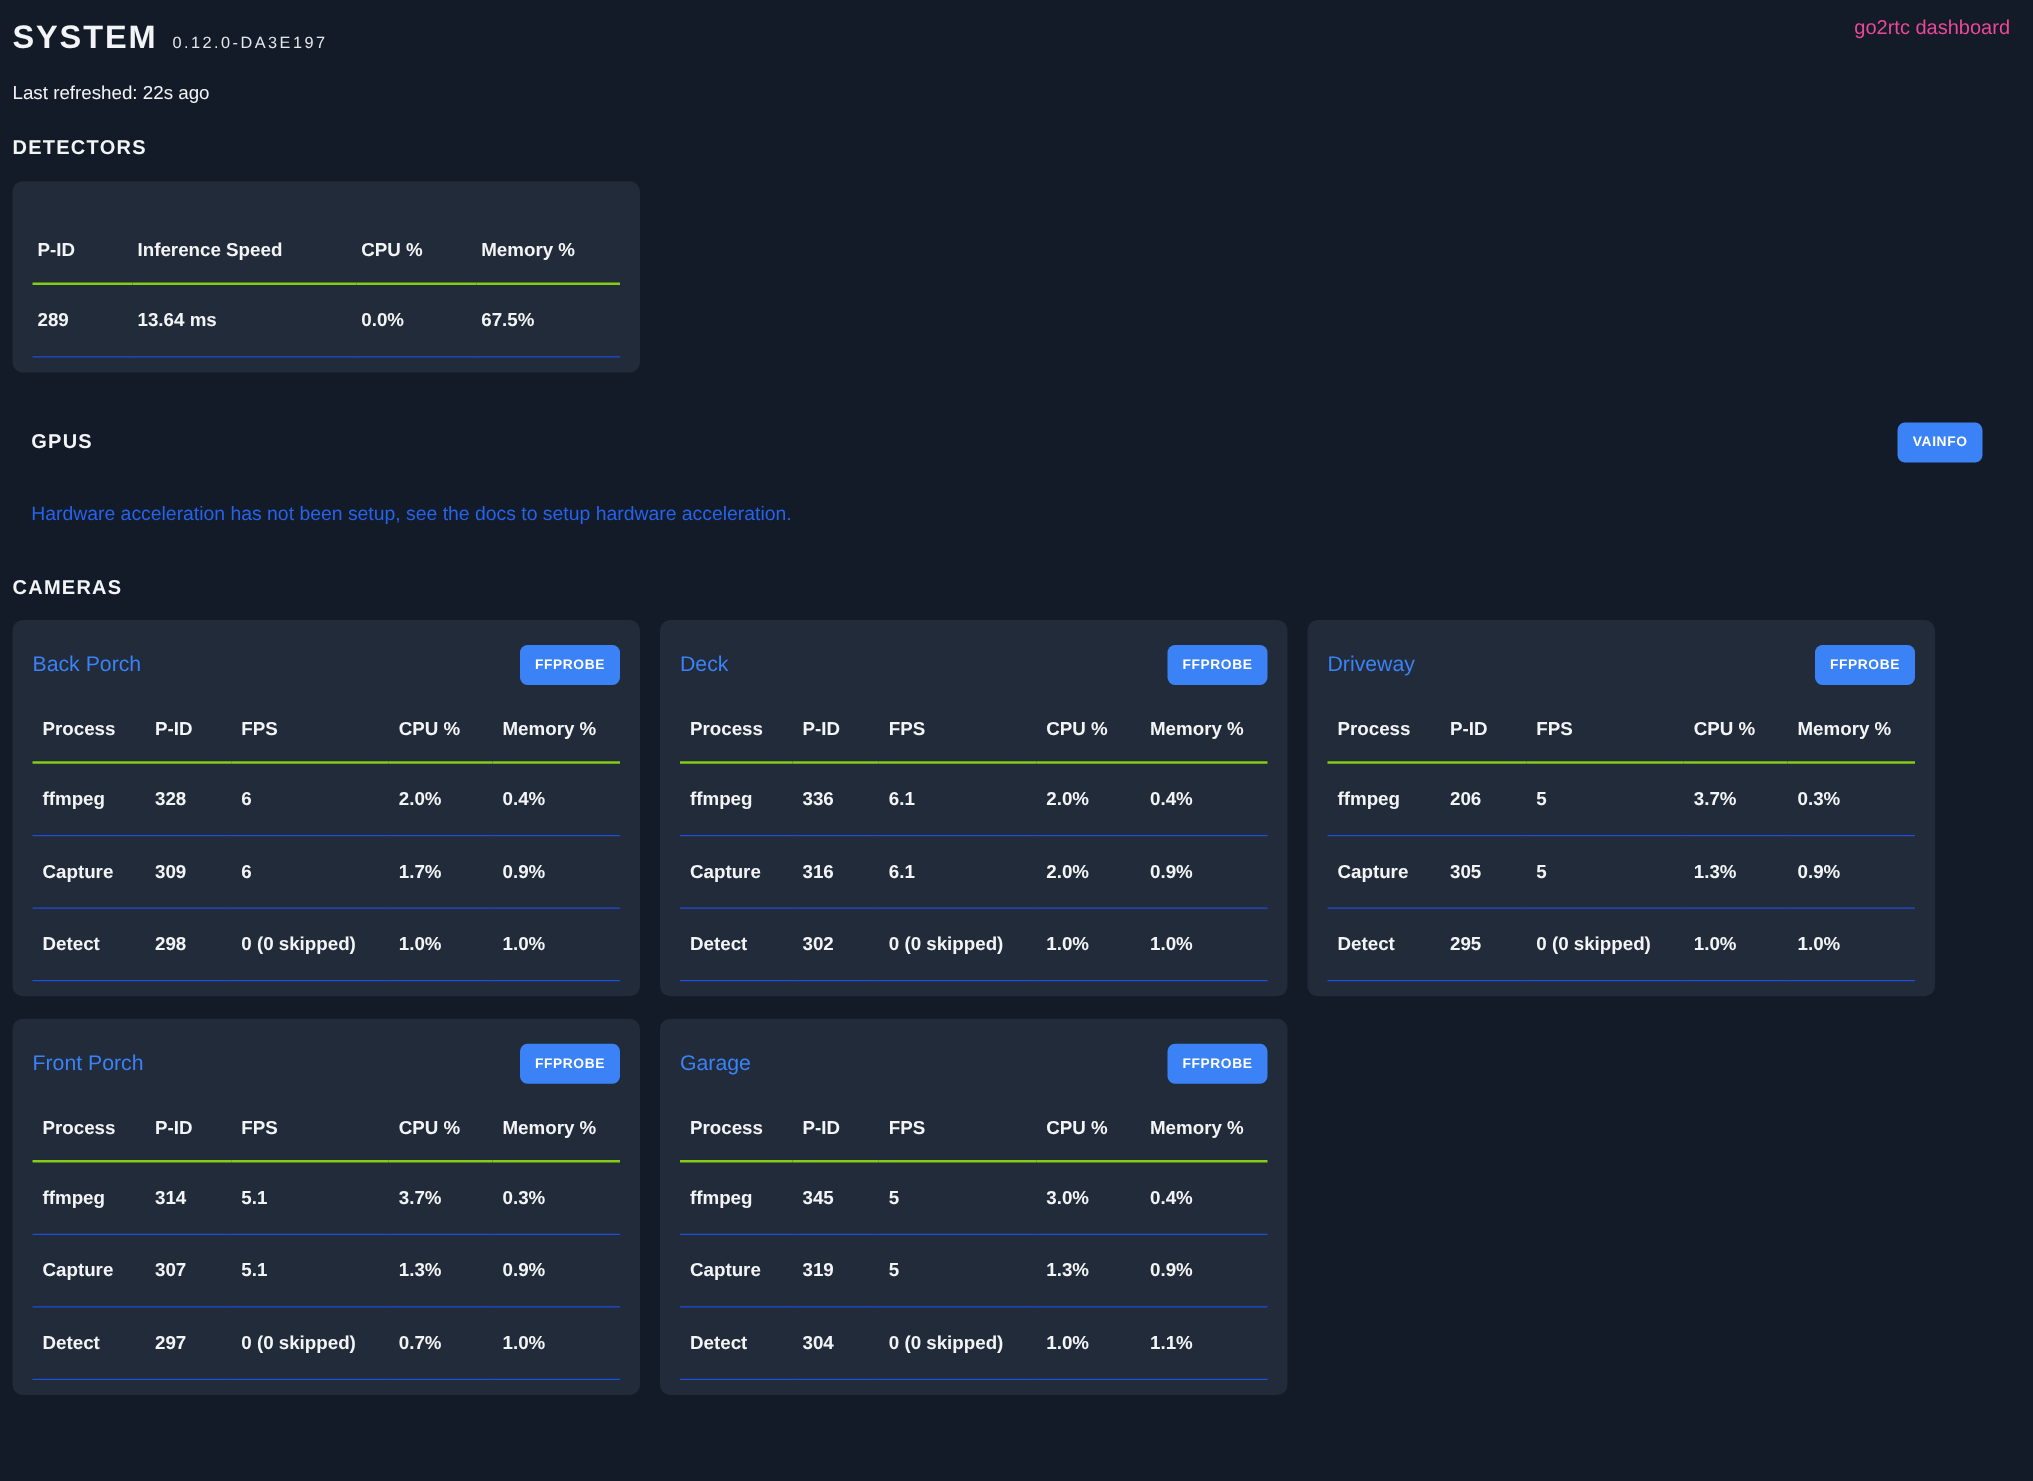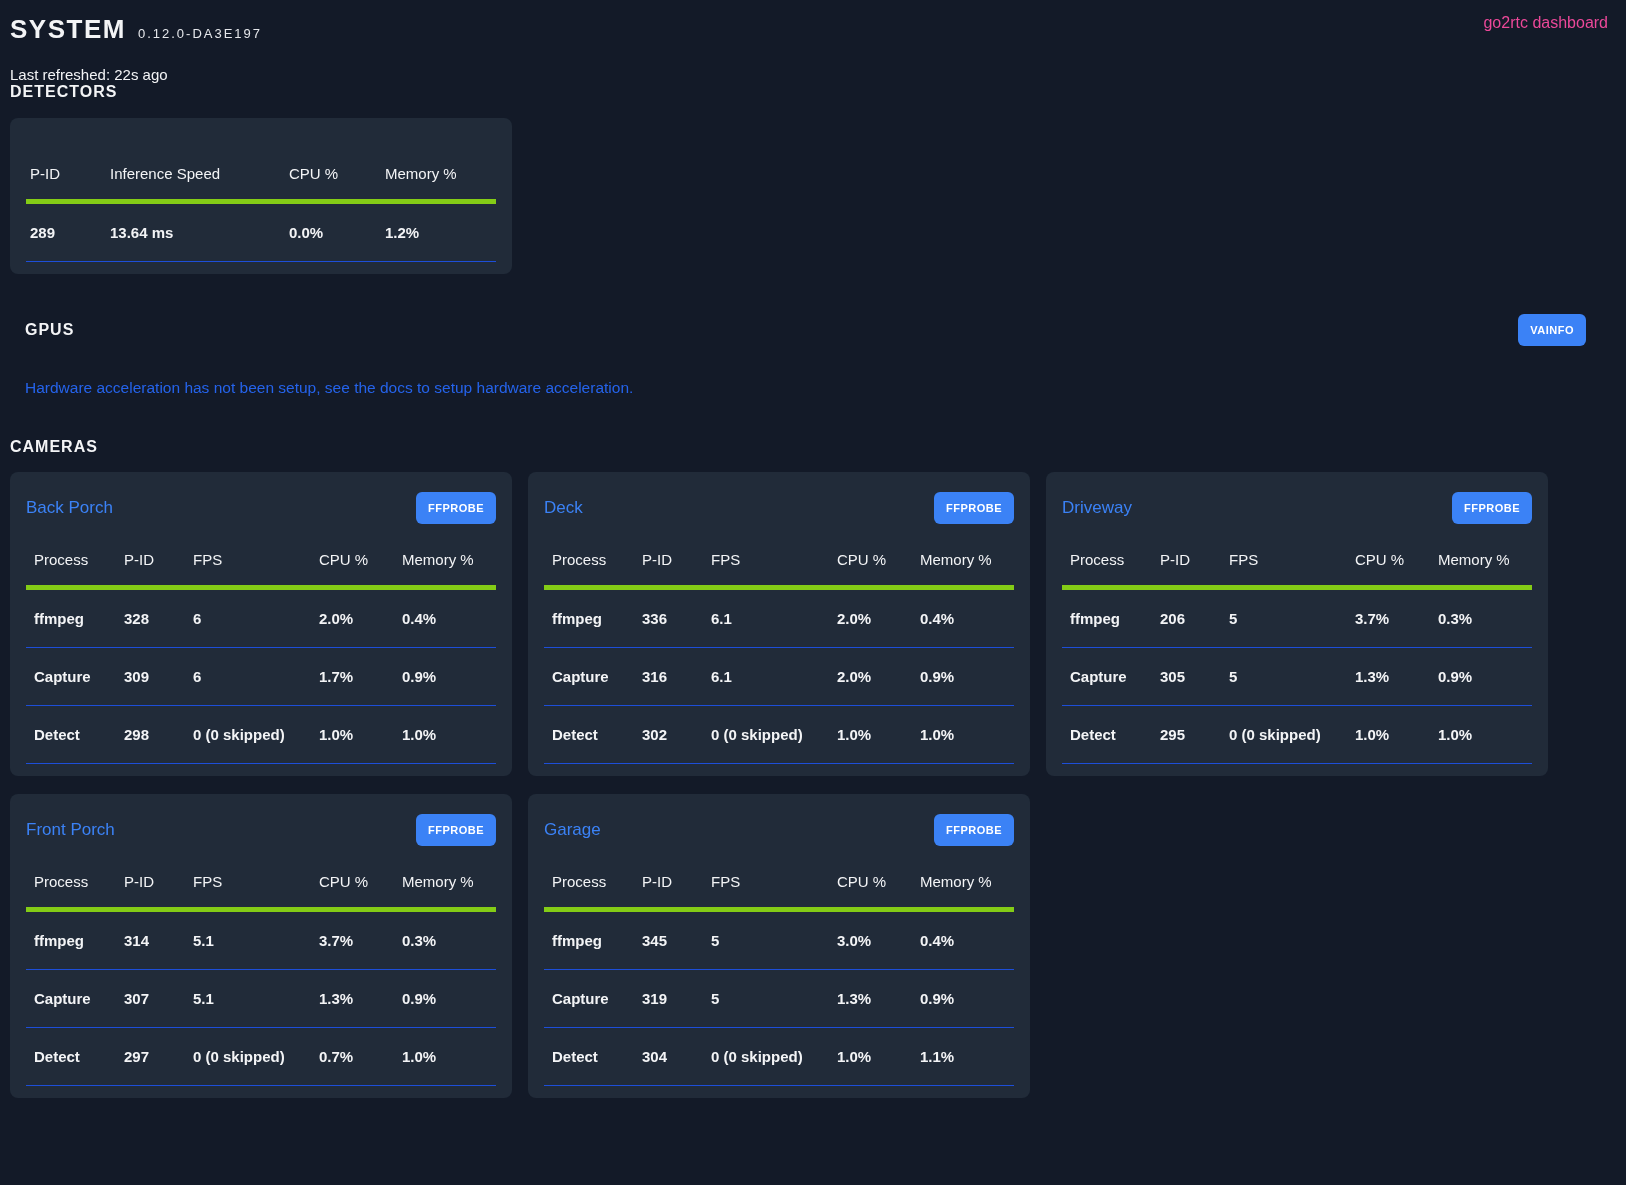--- a/index.html
+++ b/index.html
@@ -13,42 +13,42 @@
   }
   
   .topbar { display: flex; justify-content: space-between; align-items: flex-start; }
   .title-wrap { display: flex; align-items: baseline; margin-top: 4px; }
   .page-title { font-size: 26px; font-weight: 800; letter-spacing: 1.5px; }
   .version { font-size: 13px; font-weight: 400; letter-spacing: 2px; margin-left: 12px; color: #e5e7eb; }
   .ext-link { color: #ec4899; font-size: 16px; text-decoration: none; margin: 4px 8px 0 0; cursor: pointer; }
   .refreshed { font-size: 15px; margin-top: 21px; }
   
   .section-heading { font-size: 16px; font-weight: 700; letter-spacing: 1px; }
-  .detectors-heading { }
+  .detectors-heading { margin-top: 27px; }
   .cameras-heading { margin-top: 41px; }
   
   .card {
     background: #212b39;
     border-radius: 8px;
     padding: 16px 16px 12px 16px;
     width: 502px;
   }
   .card-head { display: flex; justify-content: space-between; align-items: center; margin-top: 4px; }
   .card-title-plain { font-size: 16px; color: #f9fafb; }
   .camera-title { font-size: 17px; color: #3b82f6; cursor: pointer; text-decoration: none; }
   .btn {
     background: #3b82f6; color: #fff; border: none; border-radius: 6px;
     font-family: "Liberation Sans", sans-serif;
     font-size: 11px; font-weight: 700; letter-spacing: 0.5px;
     padding: 10px 12px; cursor: pointer;
   }
   
   table { border-collapse: collapse; width: 100%; }
   th, td { text-align: left; font-size: 15px; }
-  thead th { font-weight: 400; padding: 0 0 17px 0; border-bottom: 5px solid #84cc16; }
+  thead th { font-weight: 700; padding: 0 0 17px 0; border-bottom: 2px solid #84cc16; }
   tbody td { padding: 20px 0; }
   tbody tr { border-bottom: 1px solid #1d4ed8; font-weight: bold; }
   
   .det-table { margin-top: 31px; }
   .det-table th, .det-table td { padding-left: 4px; }
   .det-table th:nth-child(1) { width: 80px; }
   .det-table th:nth-child(2) { width: 179px; }
   .det-table th:nth-child(3) { width: 96px; }
   
   .cam-table { margin-top: 27px; }
@@ -93,21 +93,21 @@
             <th>Inference Speed</th>
             <th>CPU %</th>
             <th>Memory %</th>
           </tr>
         </thead>
       <tbody>
           <tr>
             <td>289</td>
             <td>13.64 ms</td>
             <td>0.0%</td>
-            <td>1.2%</td>
+            <td>67.5%</td>
           </tr>
         </tbody>
     </table>
   </div>
 </div>
 
 <div class="gpus-section">
   <div class="gpus-head">
     <div class="section-heading">GPUS</div>
     <button class="btn">VAINFO</button>

